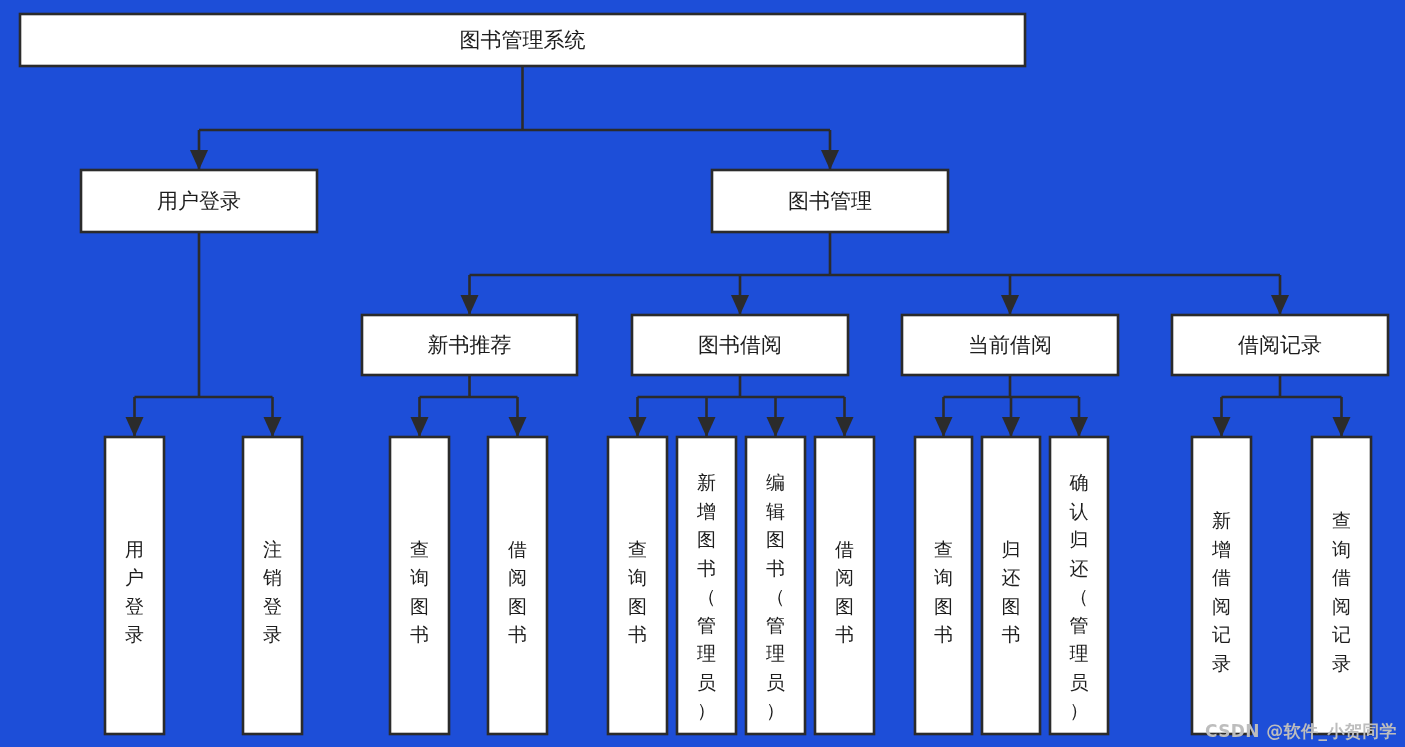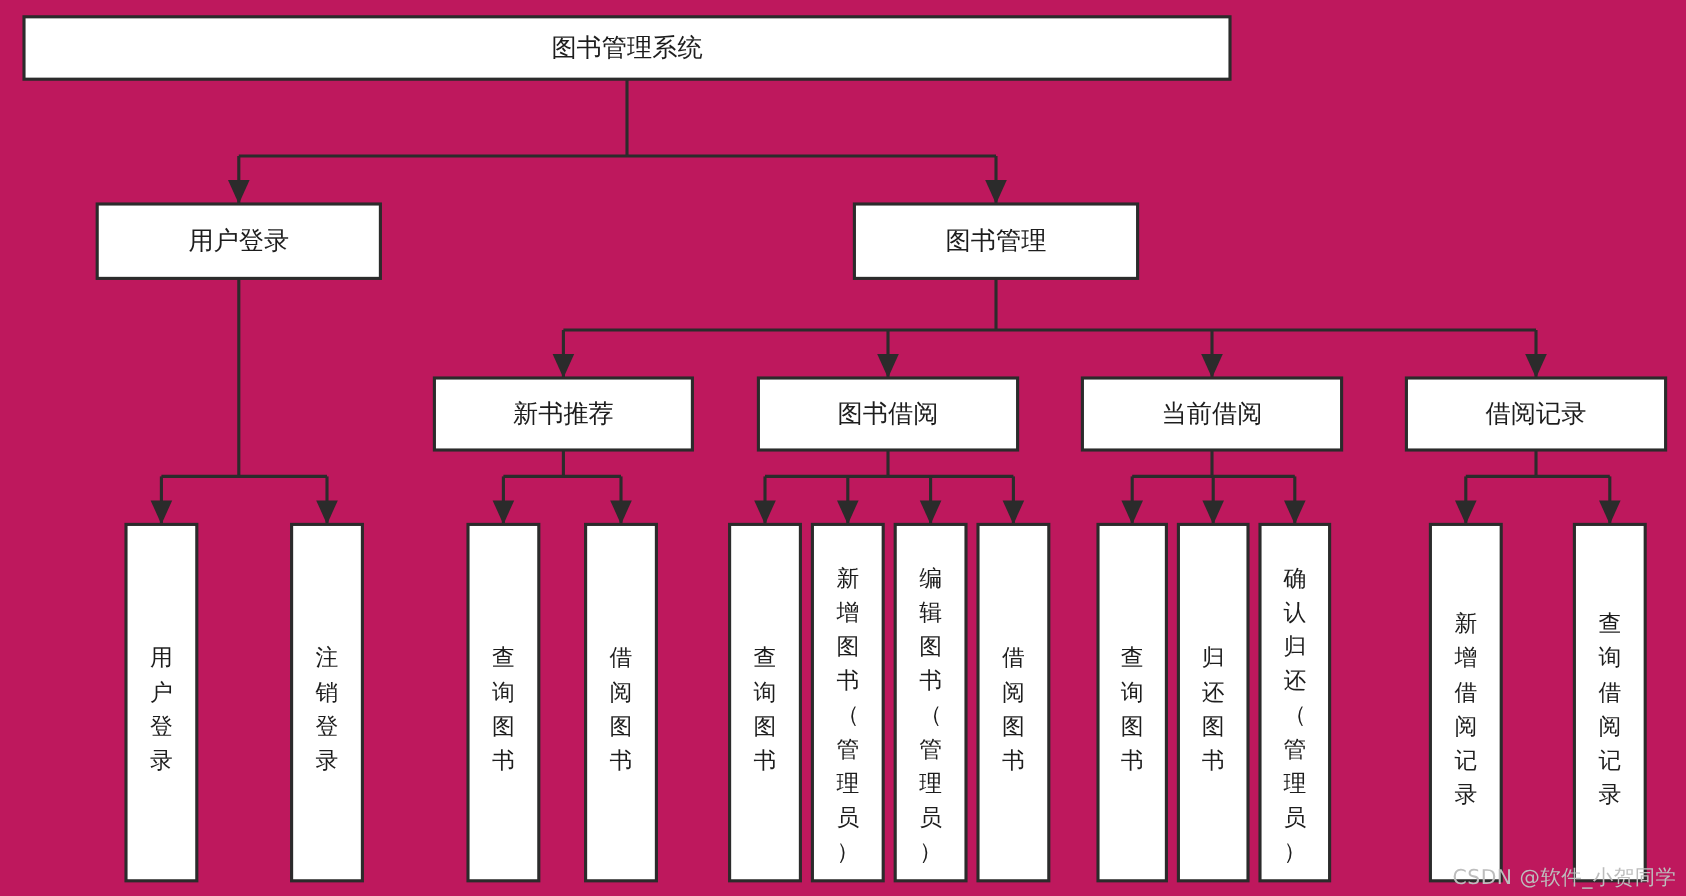--- a/index.html
+++ b/index.html
@@ -10,21 +10,21 @@
   body {
     width: 1405px;
     height: 747px;
     font-family: "DejaVu Sans", "Liberation Sans", sans-serif;
     overflow: hidden;
   }
   #diagram-root {
     position: relative;
     width: 1405px;
     height: 747px;
-    background: #be185d;
+    background: #1d4ed8;
   }
   svg#flowchart {
     position: absolute;
     left: 0;
     top: 0;
     width: 1405px;
     height: 747px;
     display: block;
   }
   .node-rect {
@@ -60,20 +60,21 @@
   .watermark {
     position: absolute;
     right: 8px;
     bottom: 4px;
     font-family: "DejaVu Sans", "Liberation Sans", sans-serif;
     font-size: 17px;
     color: #bdbdbd;
     letter-spacing: 0.4px;
     user-select: none;
     pointer-events: none;
+    font-weight: bold;
   }
 </style>
 </head>
 <body>
 
 <div id="diagram-root">
   <svg id="flowchart" viewBox="0 0 1405 747">
     <g id="edges-layer">
         <g>
           <line x1="522.5" y1="66" x2="522.5" y2="130" class="edge-line"></line>

